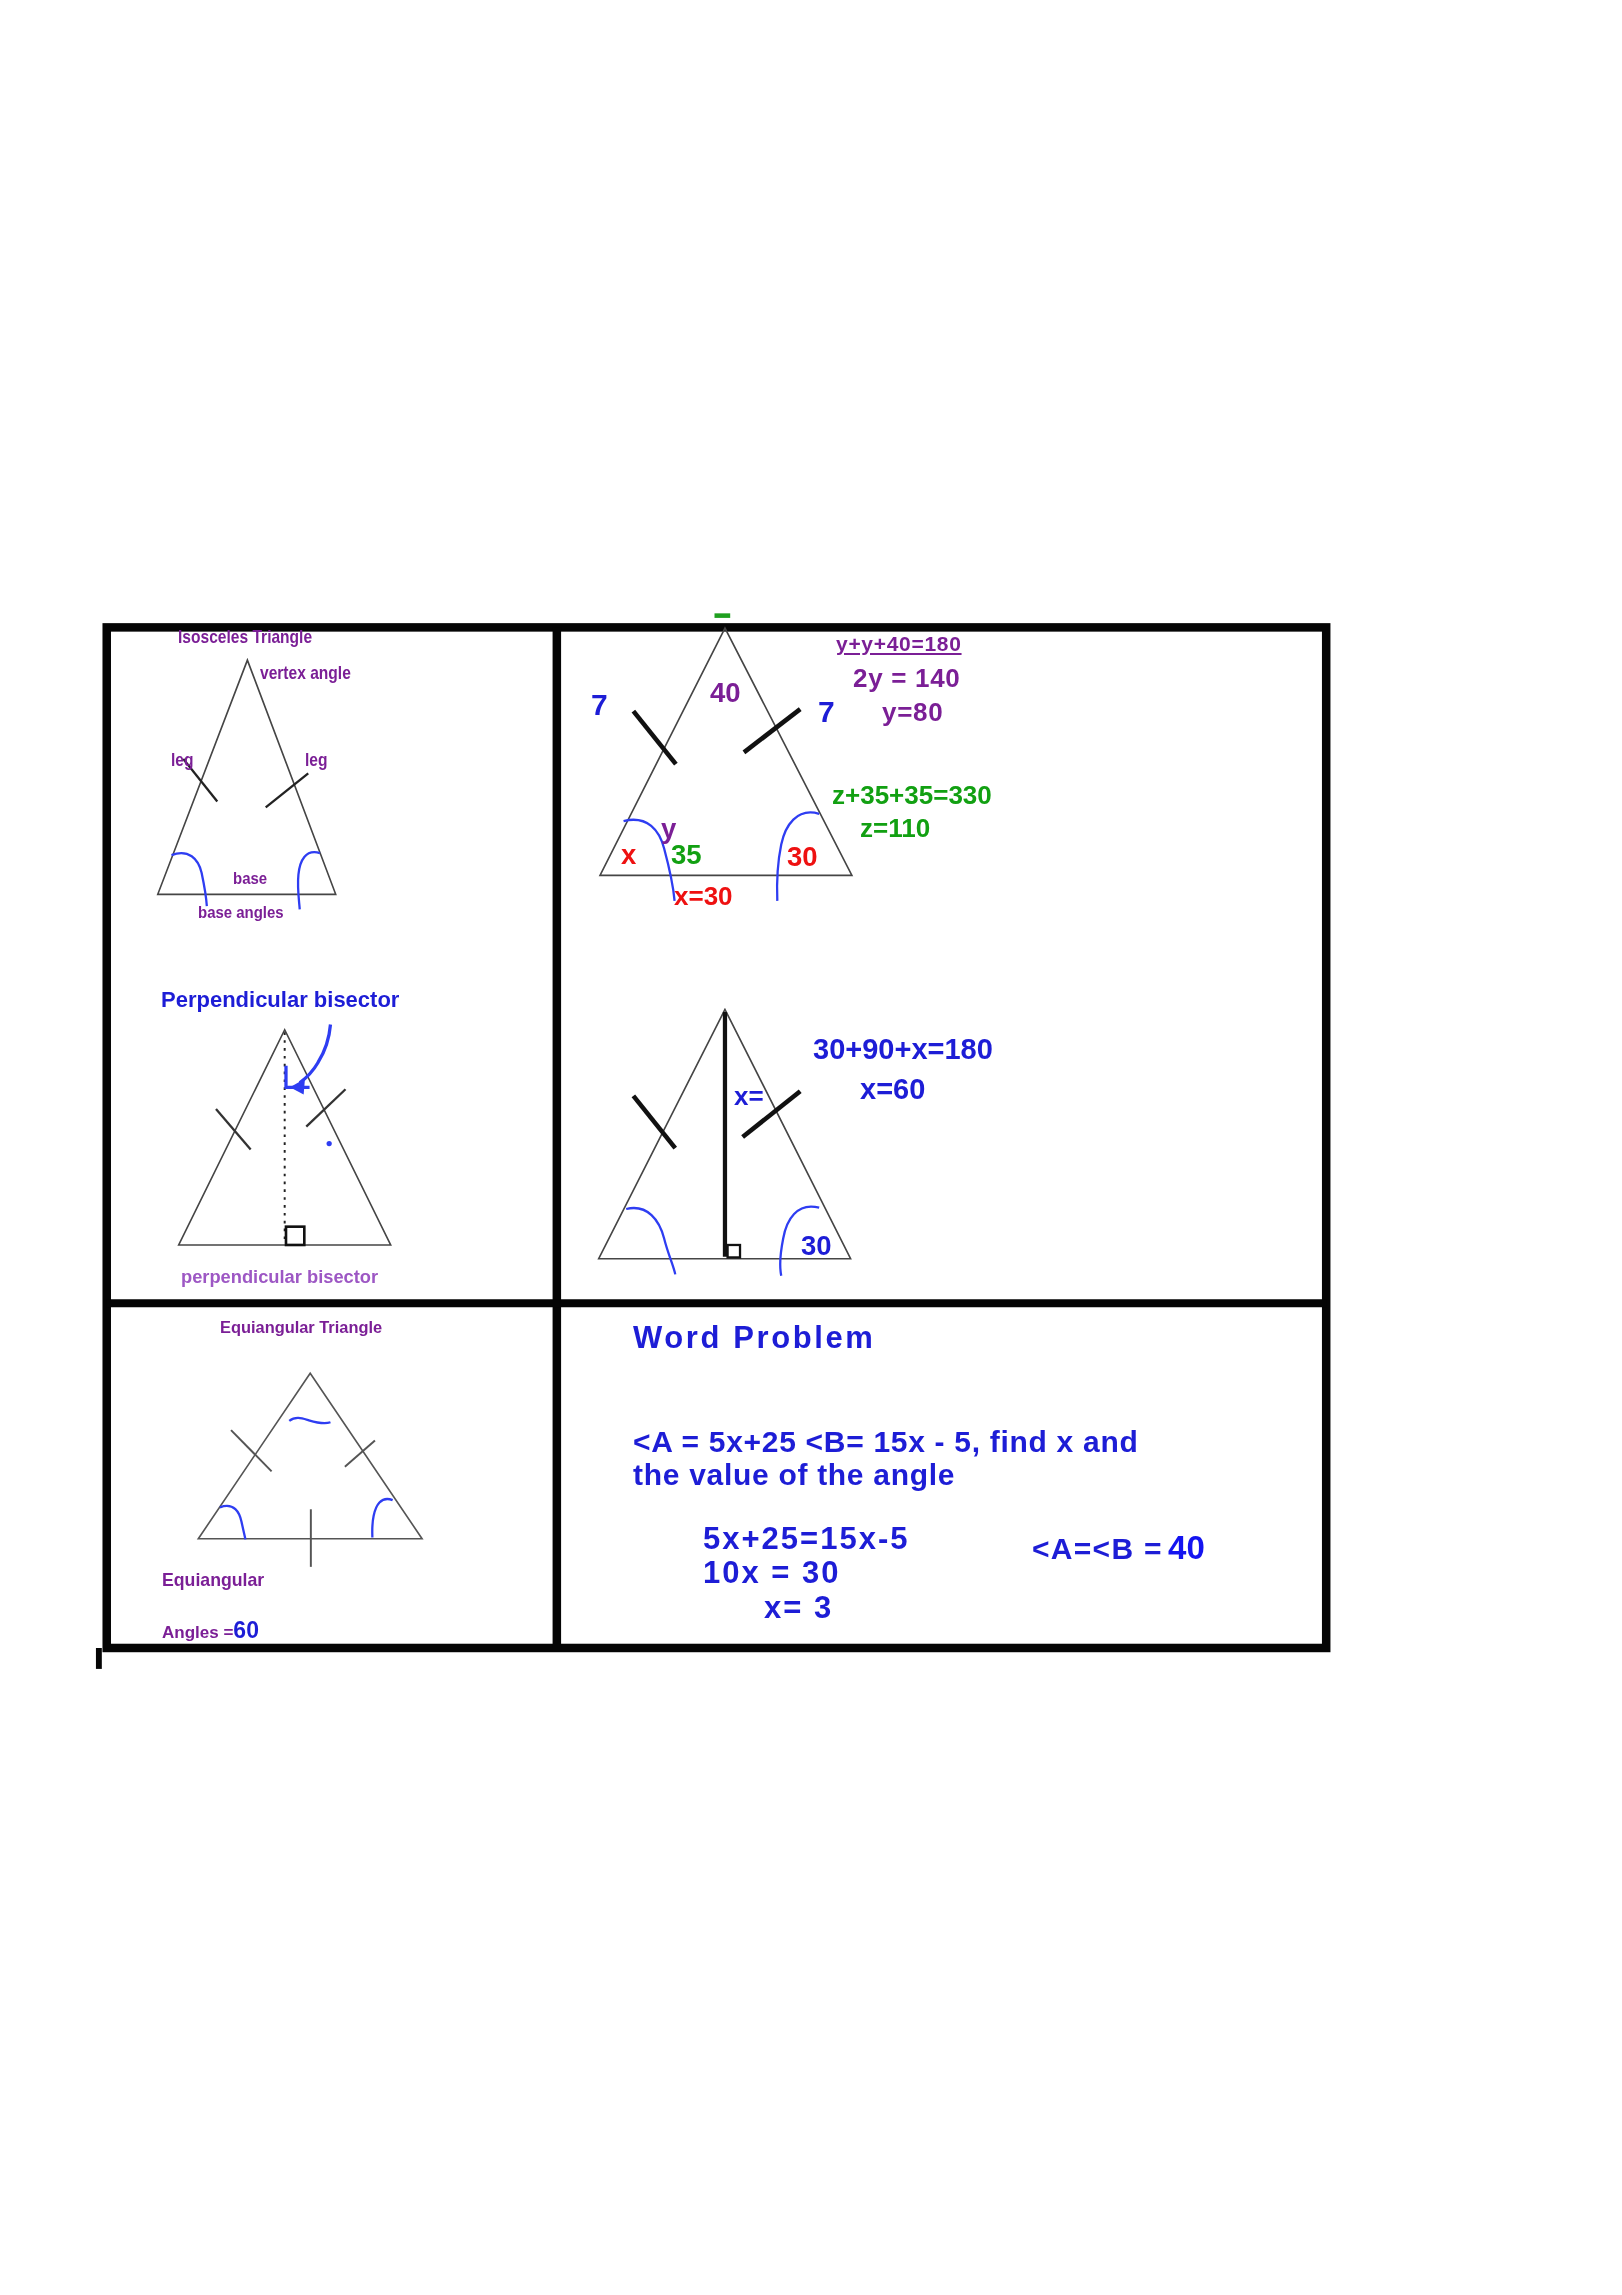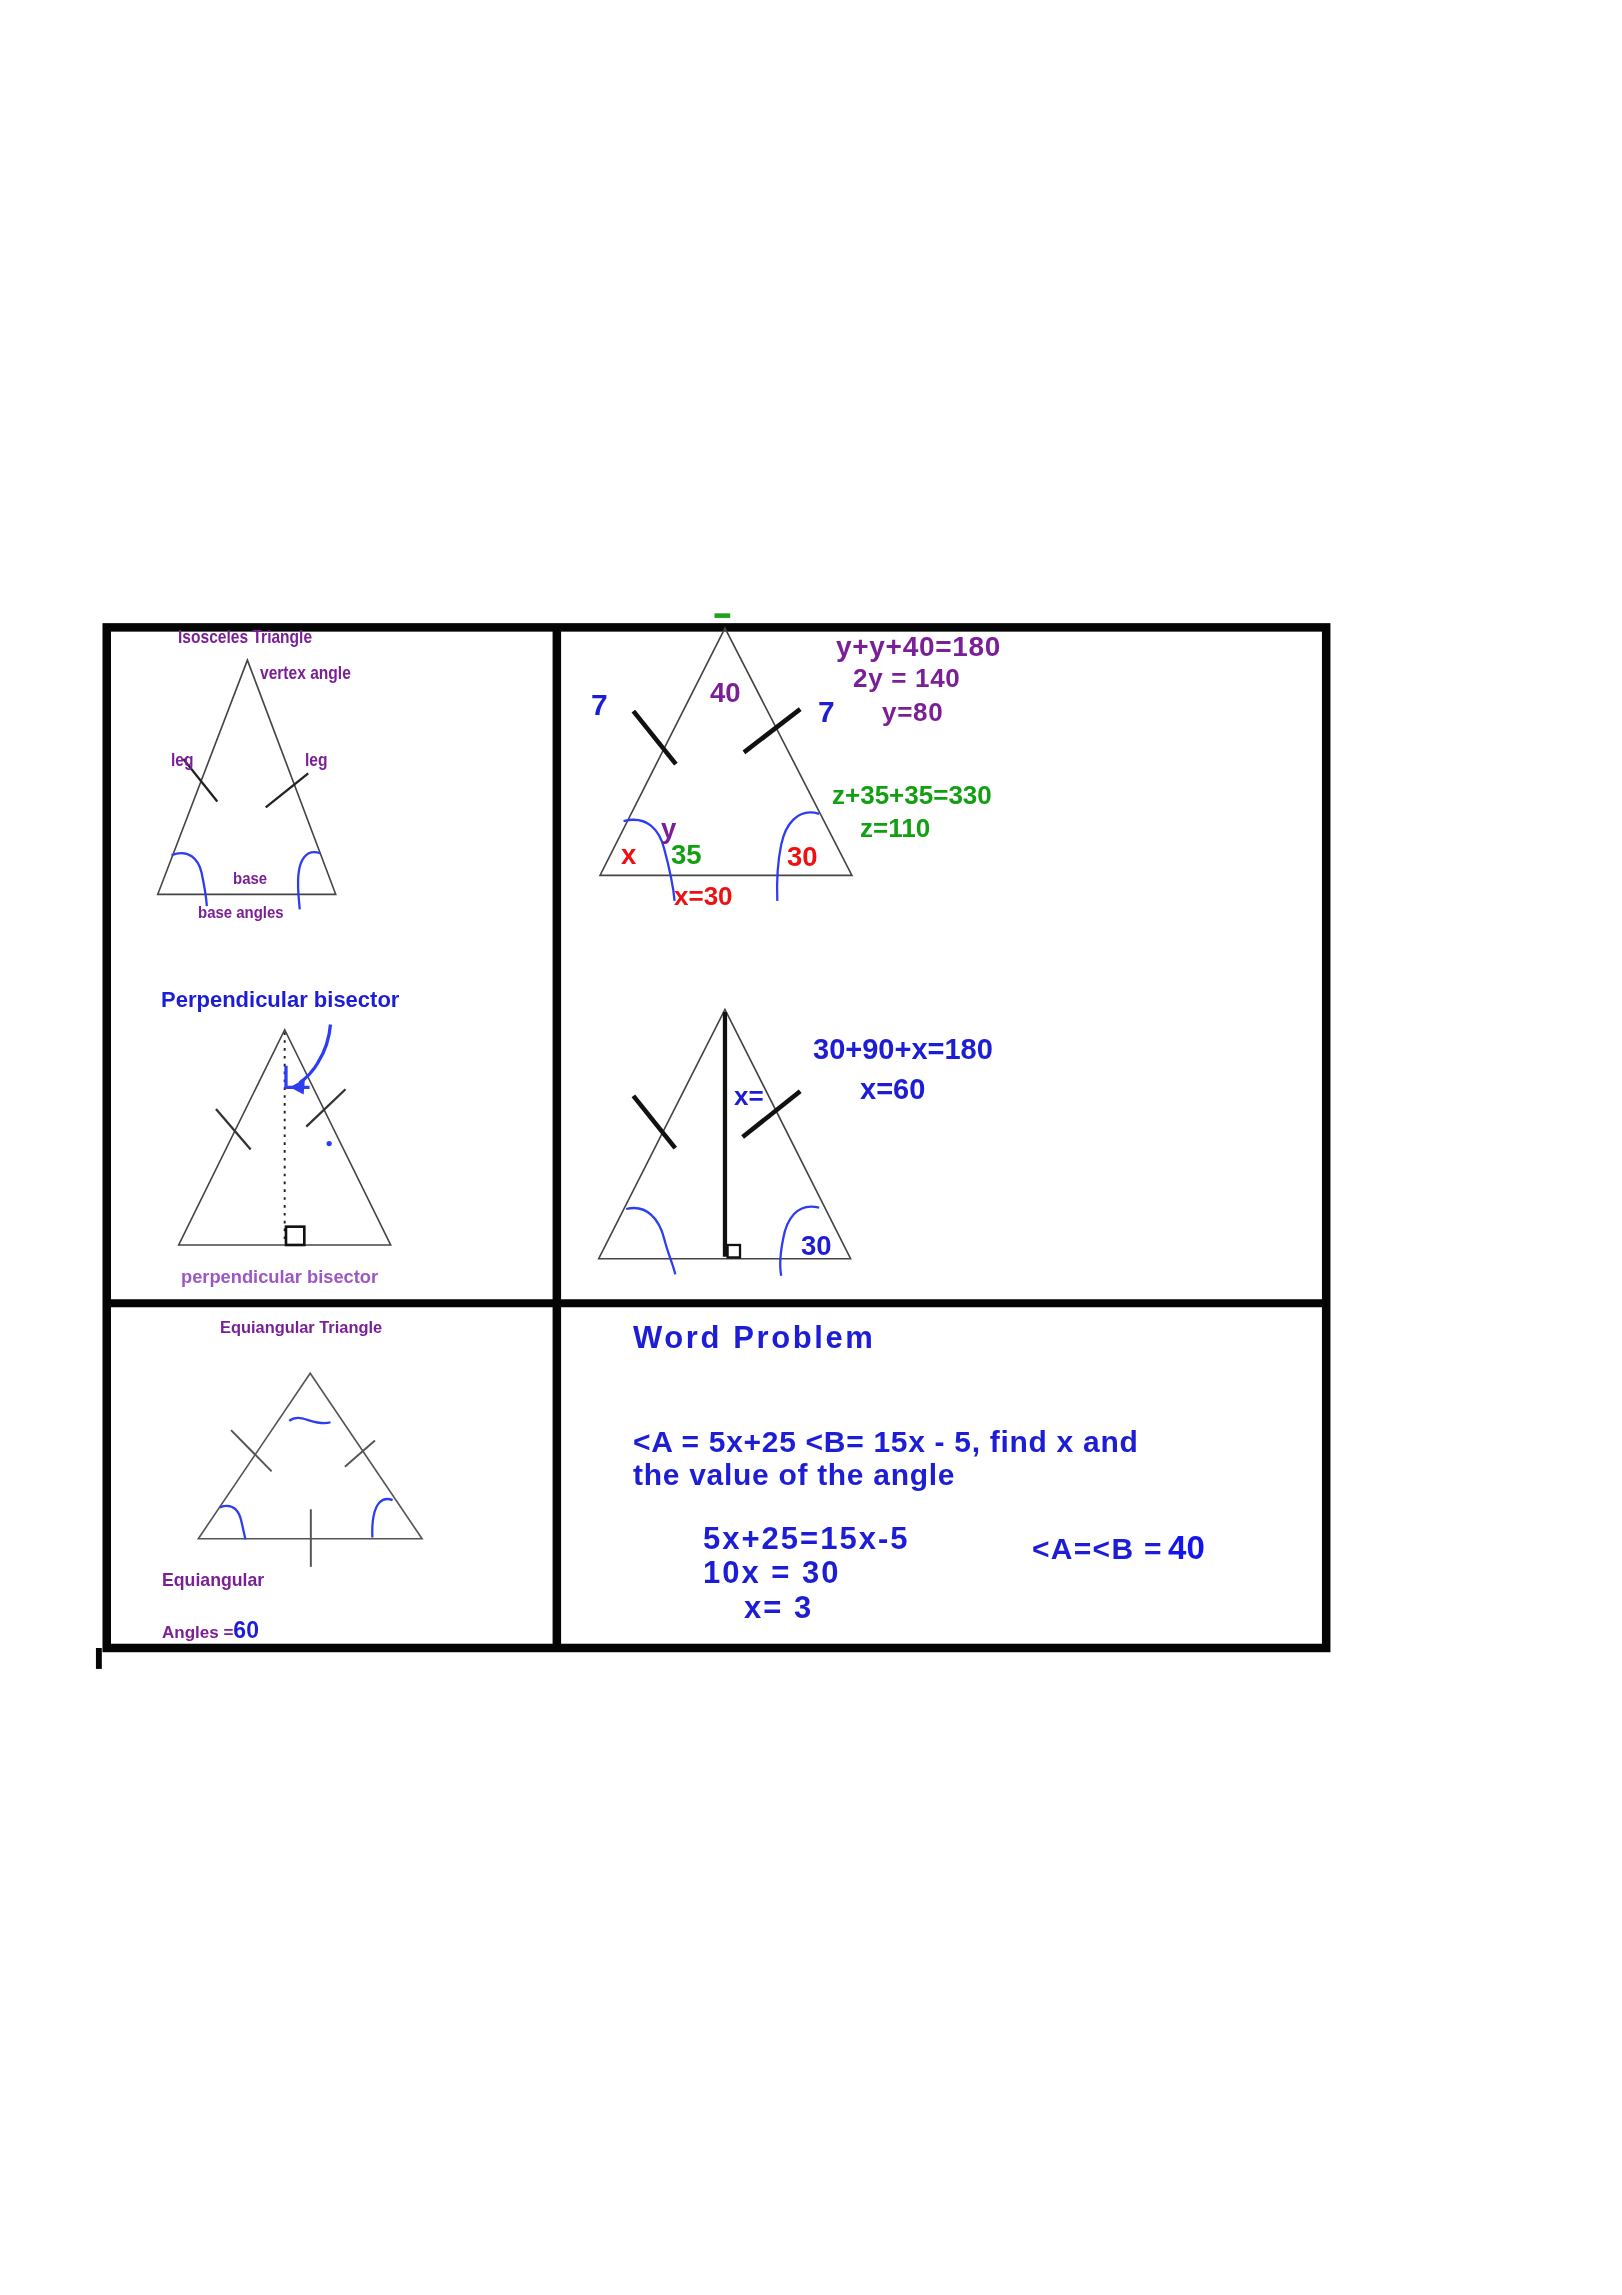--- a/index.html
+++ b/index.html
@@ -82,21 +82,21 @@
 
   <div class="lbl purple narrow" style="left:178px;top:629px;font-size:17.7px;">Isosceles Triangle</div>
   <div class="lbl purple narrow" style="left:260px;top:665px;font-size:17.7px;">vertex angle</div>
   <div class="lbl purple narrow" style="left:171px;top:752px;font-size:17.7px;">leg</div>
   <div class="lbl purple narrow" style="left:305px;top:752px;font-size:17.7px;">leg</div>
   <div class="lbl purple narrow" style="left:233px;top:870px;font-size:17px;">base</div>
   <div class="lbl purple narrow" style="left:198px;top:904px;font-size:17px;">base angles</div>
   <div class="lbl blue" style="left:161px;top:989px;font-size:22px;">Perpendicular bisector</div>
   <div class="lbl violet" style="left:181px;top:1268px;font-size:18.3px;">perpendicular bisector</div>
 
-  <div class="lbl purple" style="left:836px;top:633px;font-size:28px;letter-spacing:0.7px;">y+y+40=180</div>
+  <div class="lbl purple" style="left:836px;top:633px;font-size:21px;letter-spacing:0.7px;text-decoration:underline;">y+y+40=180</div>
   <div class="lbl purple" style="left:853px;top:665px;font-size:26px;letter-spacing:0.7px;">2y = 140</div>
   <div class="lbl purple" style="left:882px;top:699px;font-size:26px;letter-spacing:0.7px;">y=80</div>
   <div class="lbl purple" style="left:710px;top:679px;font-size:27.5px;">40</div>
   <div class="lbl blue" style="left:591px;top:690px;font-size:30px;">7</div>
   <div class="lbl blue" style="left:818px;top:697px;font-size:30px;">7</div>
   <div class="lbl green" style="left:832px;top:782px;font-size:26px;">z+35+35=330</div>
   <div class="lbl green" style="left:860px;top:815px;font-size:26px;">z=110</div>
   <div class="lbl purple" style="left:661px;top:815px;font-size:27.5px;">y</div>
   <div class="lbl red" style="left:621px;top:841px;font-size:27.5px;">x</div>
   <div class="lbl green" style="left:671px;top:841px;font-size:27.5px;">35</div>
@@ -113,20 +113,20 @@
   <div class="lbl baseline" style="left:162px;top:1619px;">
     <span class="purple" style="font-size:17px;font-weight:700;">Angles = </span>
     <span class="blue" style="font-size:23px;font-weight:700;">60</span>
   </div>
 
   <div class="lbl blue" style="left:633px;top:1322px;font-size:31px;letter-spacing:2.6px;">Word Problem</div>
   <div class="lbl blue" style="left:633px;top:1427px;font-size:30px;letter-spacing:0.7px;">&lt;A = 5x+25 &lt;B= 15x - 5, find x and</div>
   <div class="lbl blue" style="left:633px;top:1460px;font-size:30px;letter-spacing:0.7px;">the value of the angle</div>
   <div class="lbl blue" style="left:703px;top:1523px;font-size:31px;letter-spacing:2px;text-align:center;">5x+25=15x-5</div>
   <div class="lbl blue" style="left:703px;top:1557px;font-size:31px;letter-spacing:2px;">10x = 30</div>
-  <div class="lbl blue" style="left:744px;top:1592px;font-size:31px;letter-spacing:2px;">x= 3</div>
+  <div class="lbl blue" style="left:764px;top:1592px;font-size:31px;letter-spacing:2px;">x= 3</div>
   <div class="lbl baseline" style="left:1032px;top:1531px;">
     <span class="blue" style="font-size:30px;font-weight:700;letter-spacing:1.3px;">&lt;A=&lt;B =</span>
     <span class="blue2" style="font-size:33px;font-weight:700;margin-left:5.2px;">40</span>
   </div>
 
 </div>
 
 
 </body></html>

